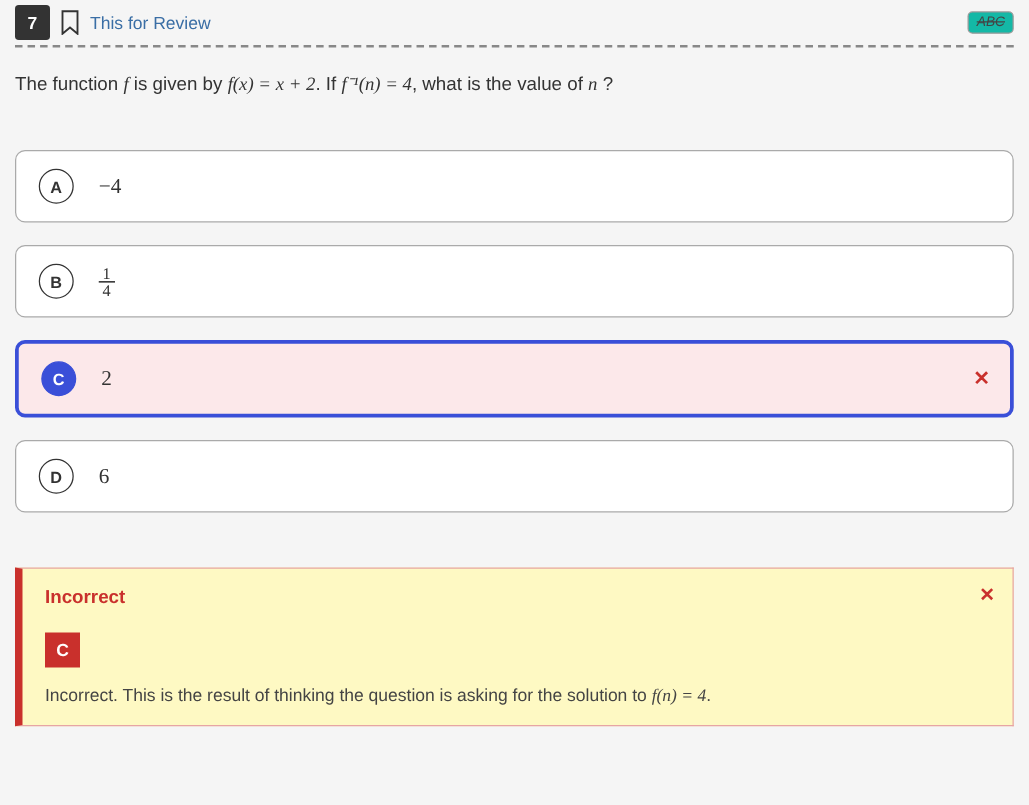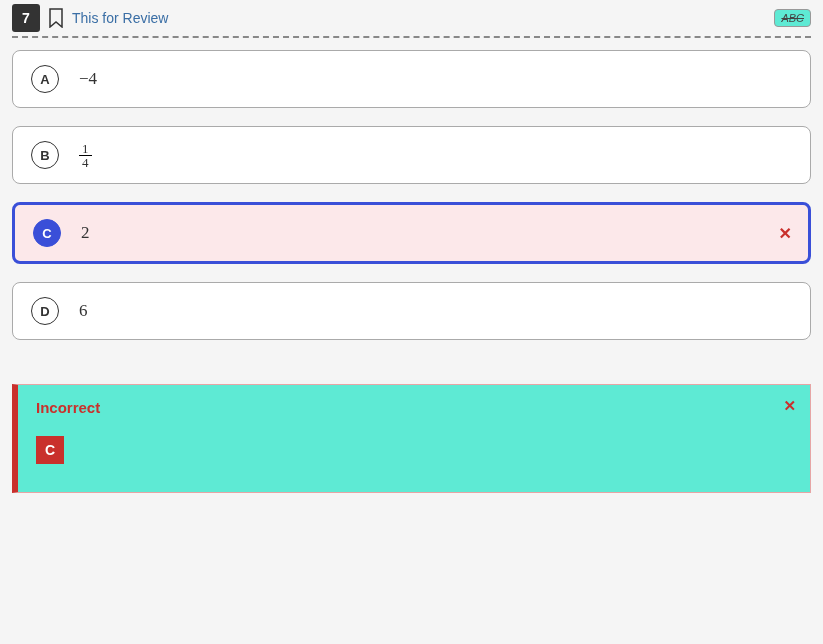--- a/index.html
+++ b/index.html
@@ -48,21 +48,21 @@
       font-size: 14px;
       font-weight: 500;
     }
     .abc-tag {
       border: 1px solid #999;
       border-radius: 4px;
       padding: 2px 6px;
       font-size: 11px;
       font-style: italic;
       color: #444;
-      background: #5eead4;
+      background: #14b8a6;
       text-decoration: line-through;
     }
     .question {
       font-size: 15px;
       margin: 18px 0 40px 0;
       line-height: 1.6;
     }
     .math-i { font-style: italic; font-family: 'Times New Roman', serif; }
     .choices {
       display: flex;
@@ -120,21 +120,21 @@
       position: absolute;
       right: 16px;
       color: #c9302c;
       font-weight: bold;
       font-size: 16px;
     }
     .feedback {
       margin-top: 44px;
       border: 1px solid #e6a5a5;
       border-left: 6px solid #c9302c;
-      background: #5eead4;
+      background: #fef9c3;
       padding: 14px 18px;
       position: relative;
     }
     .feedback-title {
       color: #c9302c;
       font-weight: 700;
       font-size: 15px;
     }
     .feedback-close {
       position: absolute;
@@ -169,20 +169,23 @@
     <div class="header-left">
       <div class="qnum-box">7</div>
       <svg class="bookmark" viewBox="0 0 16 20">
         <path d="M2 1 L14 1 L14 19 L8 14 L2 19 Z" fill="none" stroke="#333" stroke-width="1.5"></path>
       </svg>
       <span class="mark-review">This for Review</span>
     </div>
     <div class="abc-tag">ABC</div>
   </div>
 
+  <div class="question">
+    <span>The function </span><span class="math-i">f</span><span> is given by </span><span class="math-i">f(x) = x + 2</span><span>. If </span><span class="math-i">f⁻¹(n) = 4</span><span>, what is the value of </span><span class="math-i">n</span><span> ?</span>
+  </div>
 
   <div class="choices">
     <div class="choice">
       <div class="letter">A</div>
       <div class="choice-text">−4</div>
     </div>
 
     <div class="choice">
       <div class="letter">B</div>
       <div class="choice-text">
@@ -202,14 +205,17 @@
     <div class="choice">
       <div class="letter">D</div>
       <div class="choice-text">6</div>
     </div>
   </div>
 
   <div class="feedback">
     <div class="feedback-title">Incorrect</div>
     <div class="feedback-close">✕</div>
     <div class="answer-letter">C</div>
+    <div class="feedback-text">
+      <span>Incorrect. This is the result of thinking the question is asking for the solution to </span><span class="math-i">f(n) = 4</span><span>.</span>
+    </div>
   </div>
 </div>
 
 </body></html>

